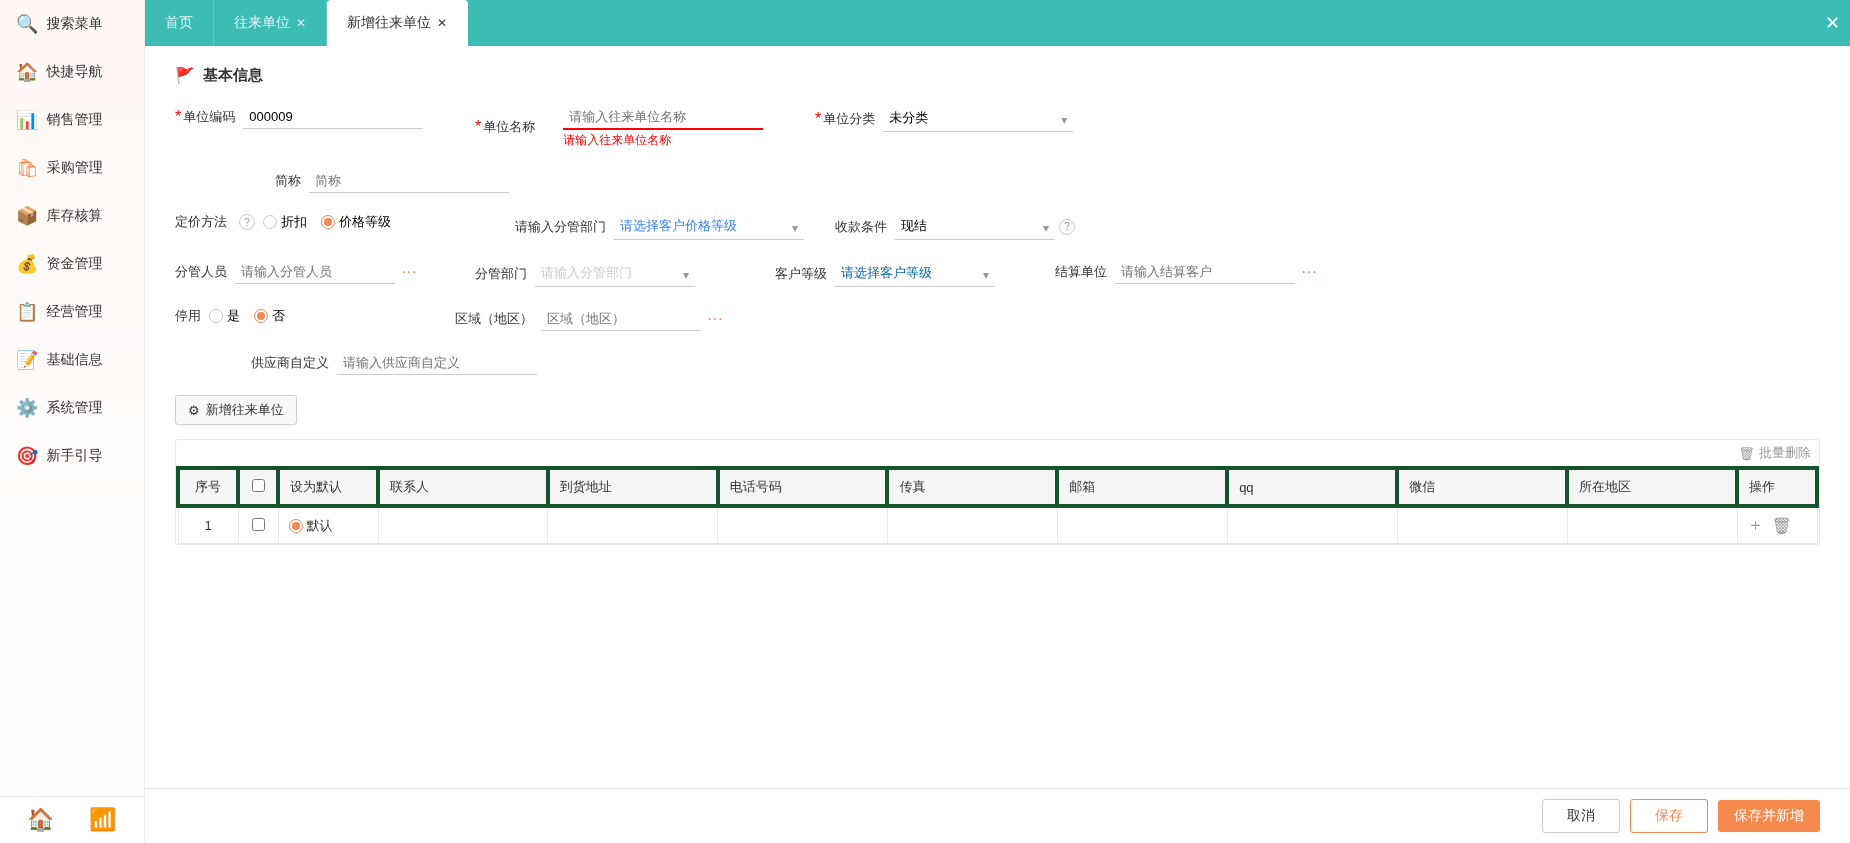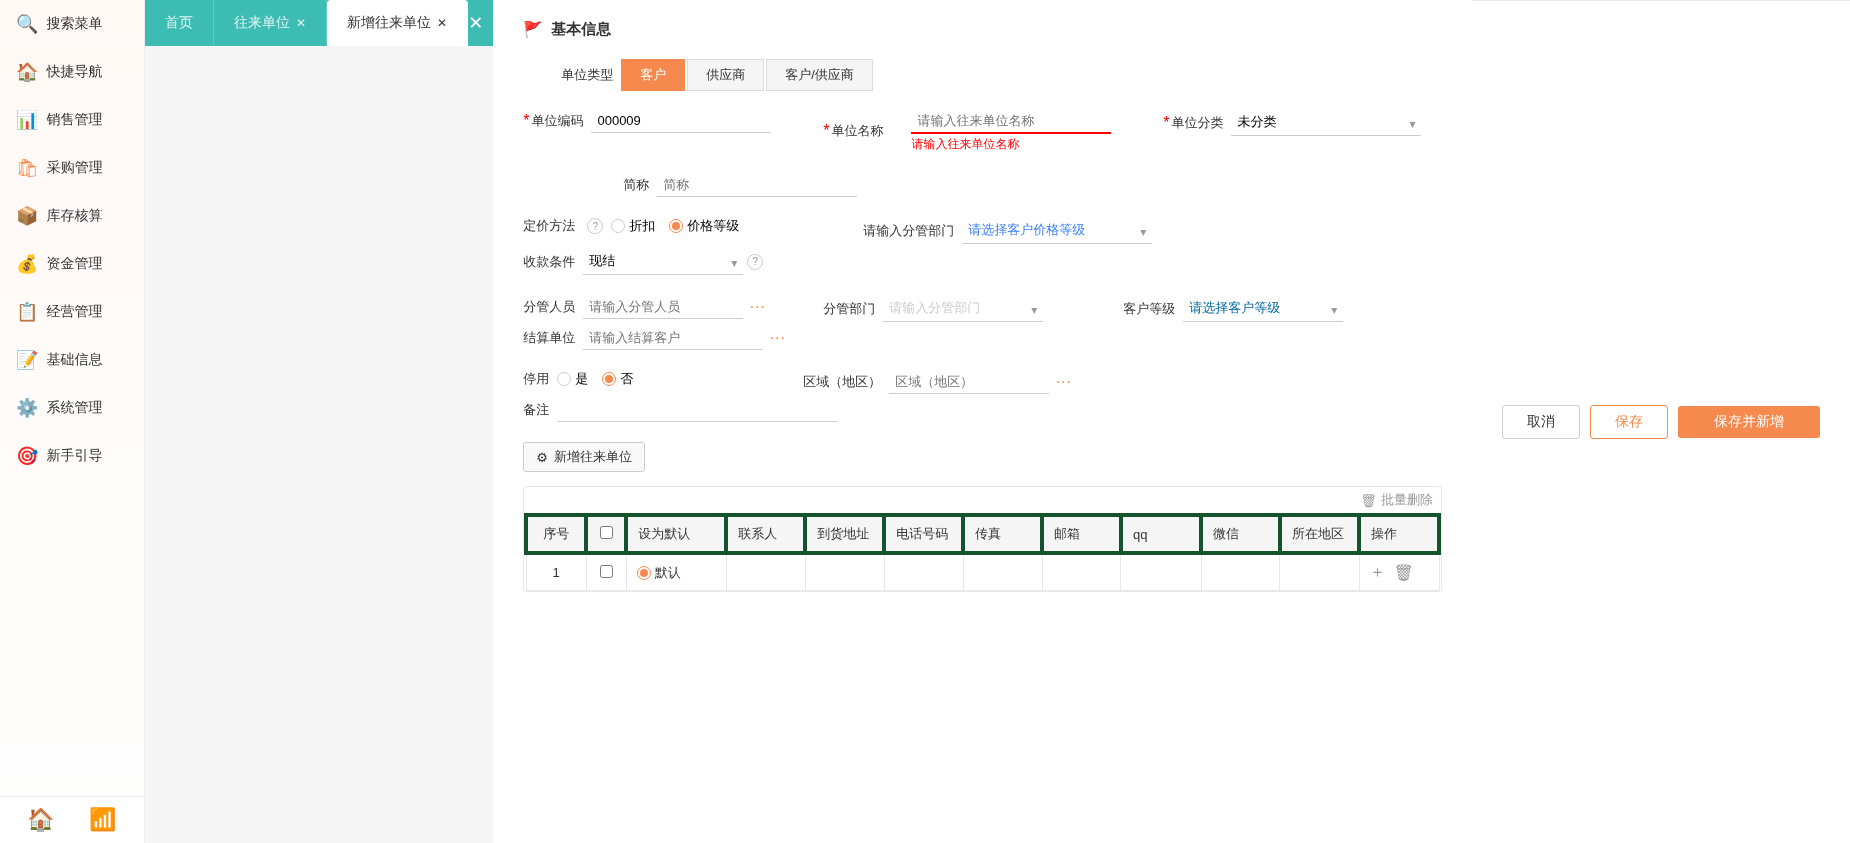--- a/index.html
+++ b/index.html
@@ -30,21 +30,21 @@
       display: flex;
       justify-content: space-around;
       border-top: 1px solid #eee;
     }
     .sidebar-bottom-btn { font-size: 22px; color: #f5894e; cursor: pointer; }
 
     
     .main {
       flex: 1;
       display: flex;
-      flex-direction: row;
+      flex-direction: column;
       overflow: hidden;
     }
 
     
     .tab-bar {
       display: flex;
       align-items: center;
       background: #3dbcb4;
       height: 46px;
       padding: 0 0;
@@ -209,21 +209,21 @@
     }
     .btn-cancel {
       padding: 7px 24px; border: 1px solid #ccc; background: #fff;
       color: #333; font-size: 14px; cursor: pointer; border-radius: 3px;
     }
     .btn-save {
       padding: 7px 24px; border: none; background: #fff; color: #f5894e;
       border: 1px solid #f5894e; font-size: 14px; cursor: pointer; border-radius: 3px;
     }
     .btn-save-new {
-      padding: 7px 36px; border: none; background: #f5894e;
+      padding: 7px 16px; border: none; background: #f5894e;
       color: #fff; font-size: 14px; cursor: pointer; border-radius: 3px;
     }
 
     .field-stack { display: flex; flex-direction: column; margin-left: 20px; }
   </style>
 </head>
 <body>
 
 <div class="sidebar">
   <div class="sidebar-item">
@@ -288,26 +288,20 @@
     </div>
     <span class="tab-close-global">✕</span>
   </div>
 
   <div class="form-area">
     <div class="section-title">
       <span class="icon-flag">🚩</span>
       <span>基本信息</span>
     </div>
 
-    <div class="unit-type-row">
-      <span class="form-label unit-type-label">单位类型</span>
-      <button class="btn-type active">客户</button>
-      <button class="btn-type">供应商</button>
-      <button class="btn-type">客户/供应商</button>
-    </div>
 
     <div class="form-row">
       <div class="form-field" style="min-width:280px">
         <span class="required-star">*</span>
         <span class="form-label">单位编码</span>
         <input class="form-input" type="text" value="000009" style="width: 180px;">
       </div>
       <div class="form-field" style="min-width:320px">
         <span class="required-star">*</span>
         <span class="form-label">单位名称</span>
@@ -405,26 +399,28 @@
             <div class="radio-circle checked"></div>
             <span>否</span>
           </label>
         </div>
       </div>
       <div class="form-field" style="min-width:300px">
         <span class="form-label">区域（地区）</span>
         <input class="form-input" type="text" style="width: 160px;" placeholder="区域（地区）">
         <span class="more-btn">···</span>
       </div>
-      <div class="form-field">
-        <span class="form-label">备注</span>
-        <input class="form-input" type="text" style="width: 280px;">
-      </div>
-    </div>
-
+    </div>
+
+    <div class="form-row">
+      <div class="form-field" style="margin-left:76px">
+        <span class="form-label">供应商自定义</span>
+        <input class="form-input" type="text" style="width: 200px;" placeholder="请输入供应商自定义">
+      </div>
+    </div>
 
     <button class="custom-settings-btn">
       <span>⚙</span>
       <span>新增往来单位</span>
     </button>
 
     <div class="table-wrapper">
       <div class="table-header-row">
         <span class="bulk-delete-btn">
           <span>🗑</span>

